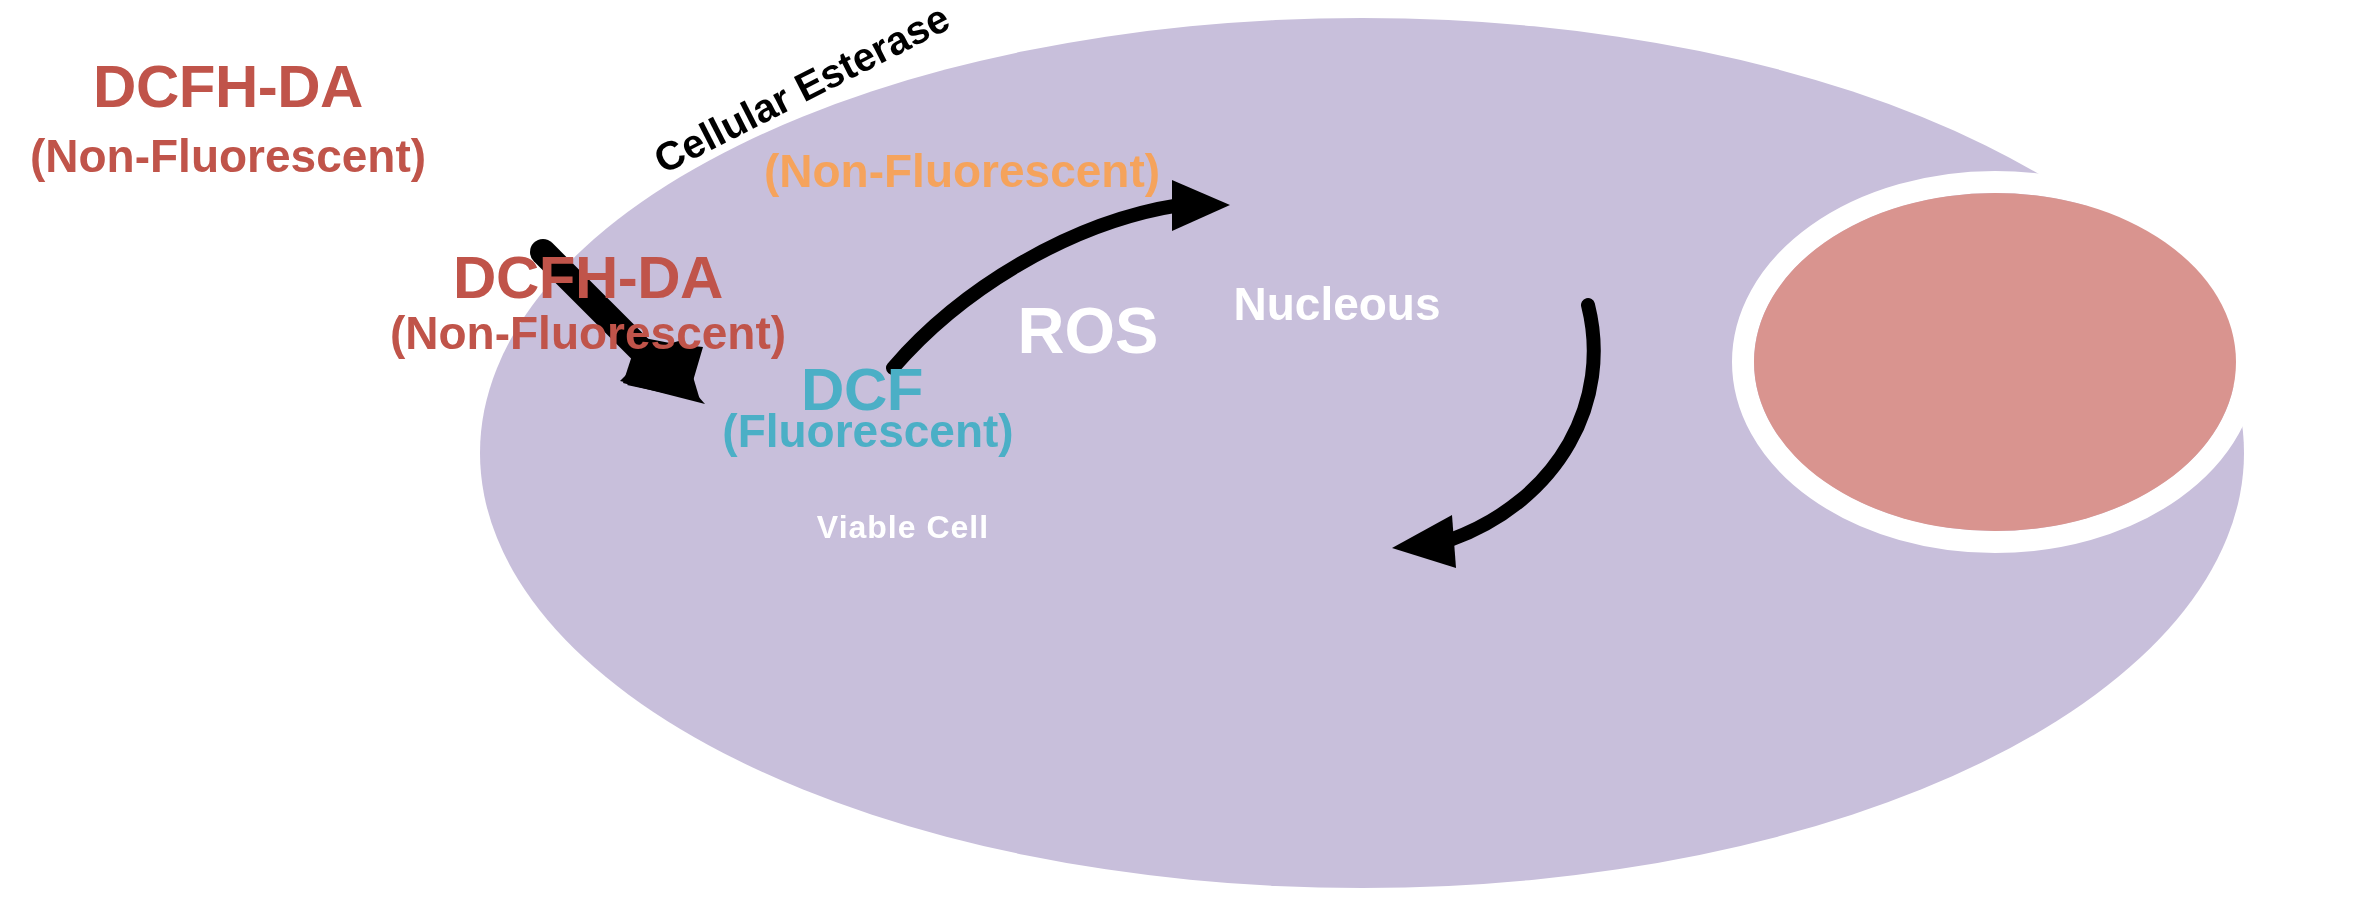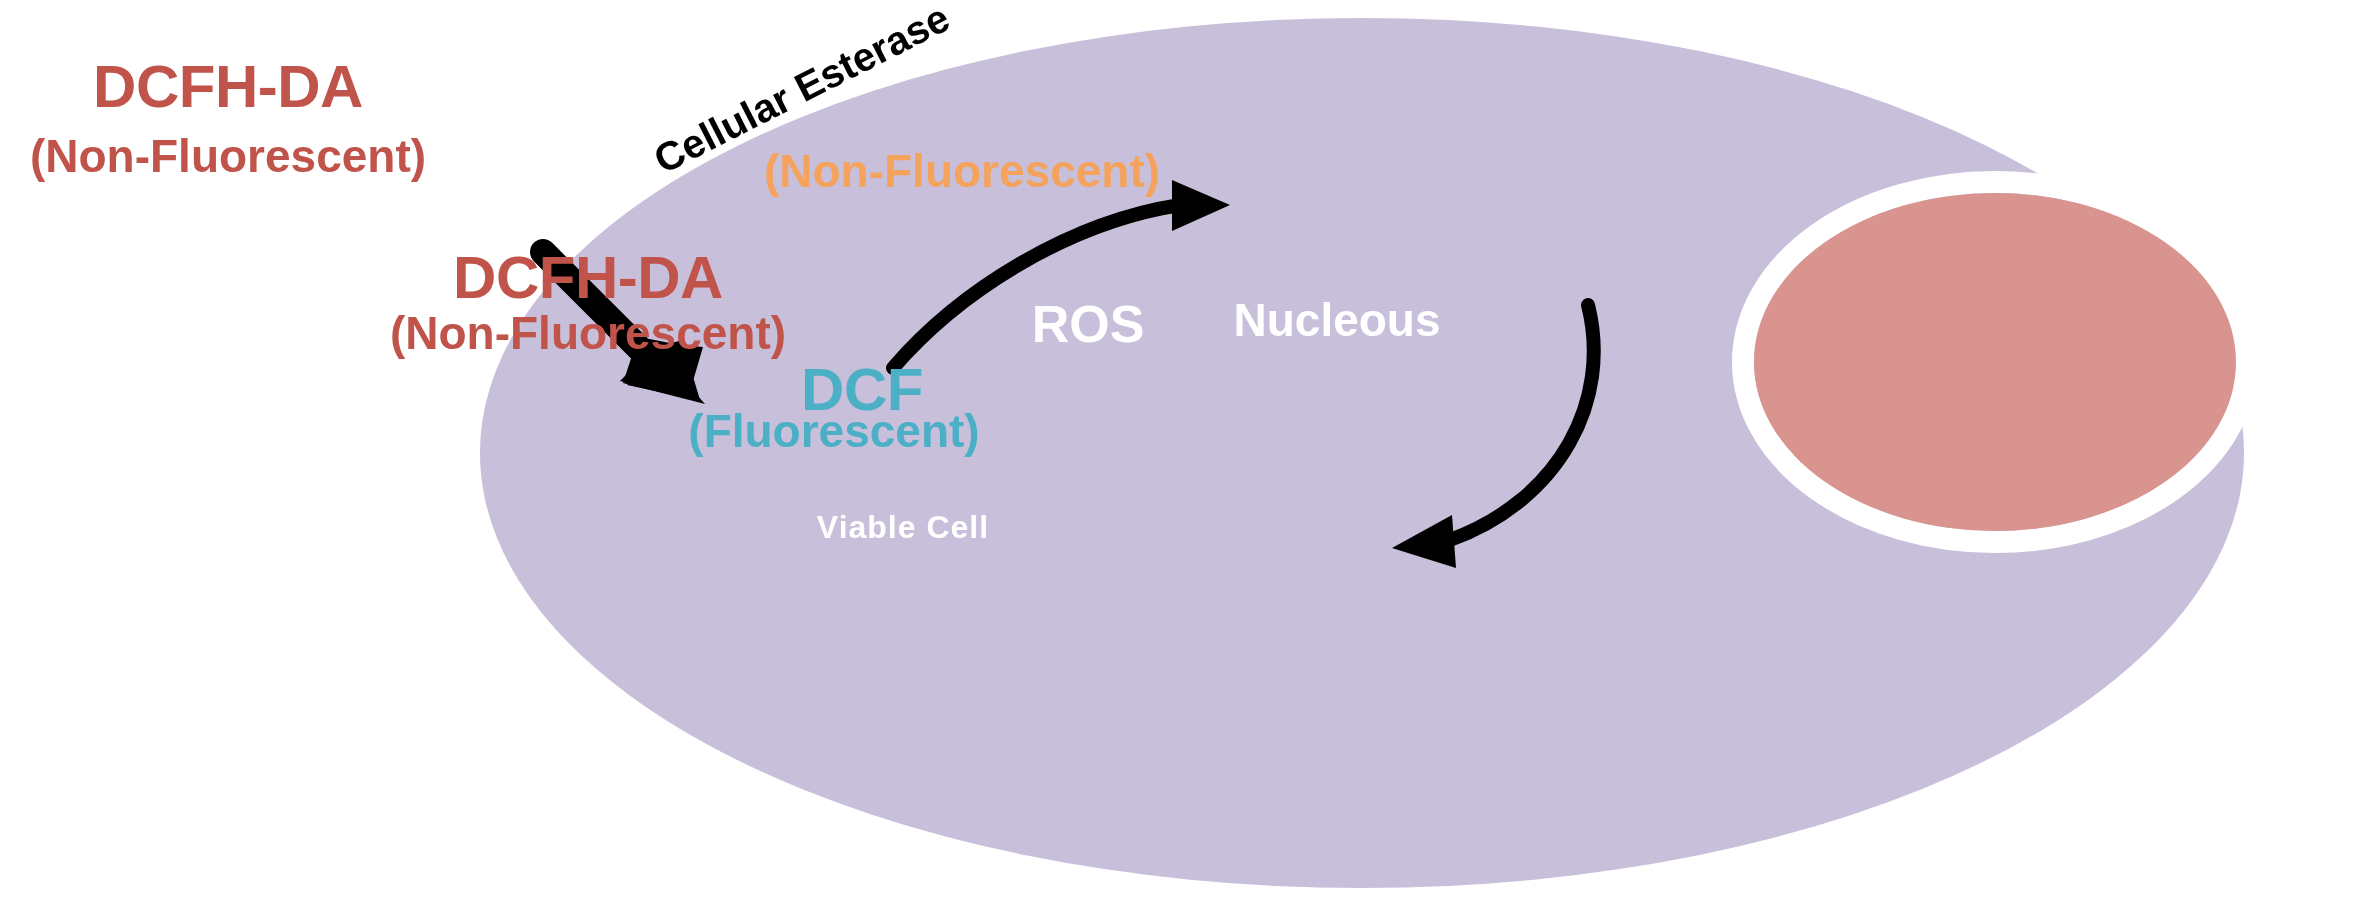--- a/index.html
+++ b/index.html
@@ -50,27 +50,27 @@
   
   #lbl-dcfhda-in-title { left: 588px; top: 248px; }
   #lbl-dcfhda-in-sub   { left: 588px; top: 310px; }
 
   
   #lbl-dcfh-title { left: 962px; top: 88px; }
   #lbl-dcfh-sub   { left: 962px; top: 148px; }
 
   
   #lbl-dcf-title { left: 862px; top: 360px; }
-  #lbl-dcf-sub   { left: 834px; top: 408px; }
+  #lbl-dcf-sub   { left: 868px; top: 408px; }
 
   
-  #lbl-ros { left: 1088px; top: 298px; font-weight: bold; font-size: 52px; color: #ffffff; }
+  #lbl-ros { left: 1088px; top: 298px; font-weight: bold; font-size: 65px; color: #ffffff; }
 
   
-  #lbl-nucleus { left: 1337px; top: 281px; font-weight: bold; font-size: 46px; color: #ffffff; margin-top: 16px; }
+  #lbl-nucleus { left: 1337px; top: 281px; font-weight: bold; font-size: 46px; color: #ffffff; }
 
   
   #lbl-viablecell { left: 903px; top: 511px; font-weight: bold; font-size: 32px; color: #ffffff; letter-spacing: 1px; }
 
   
   #lbl-esterase {
     left: 657px;
     top: 142px;
     font-weight: bold;
     font-size: 40px;

